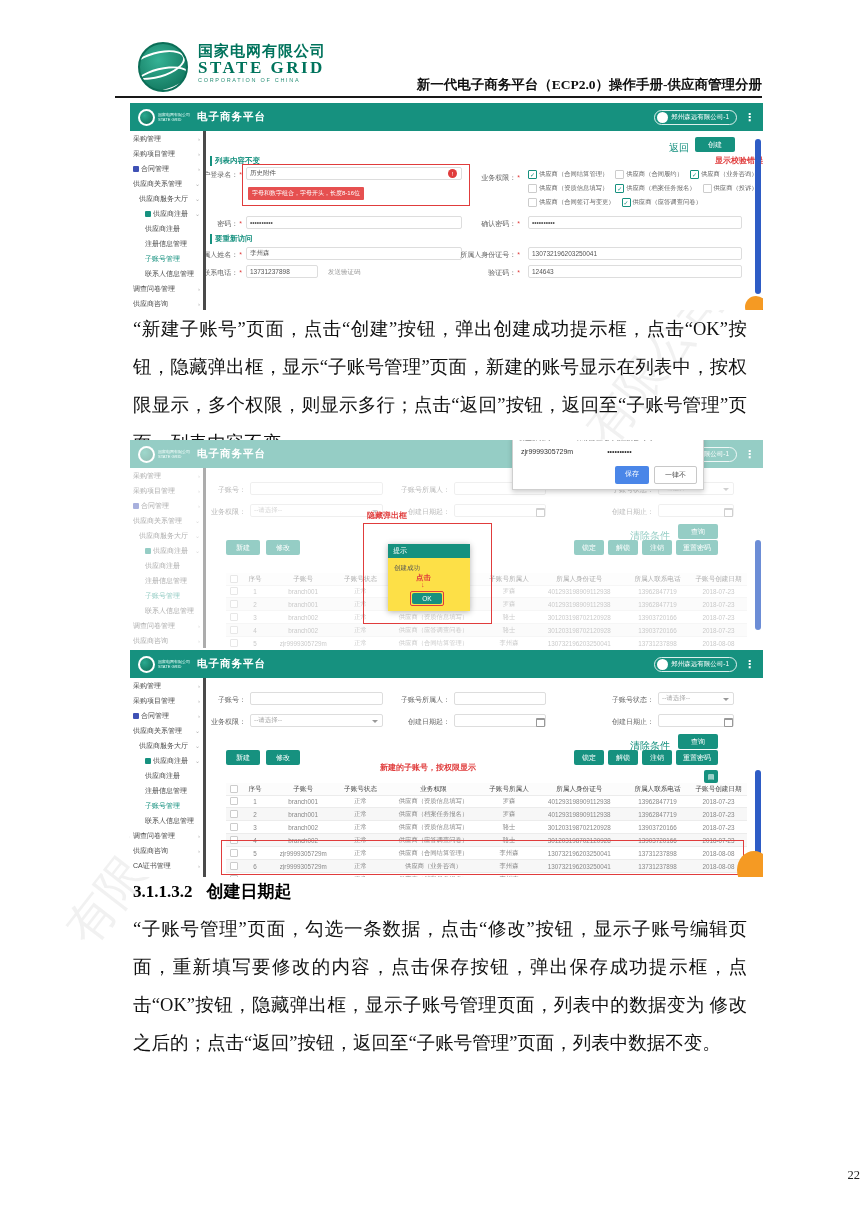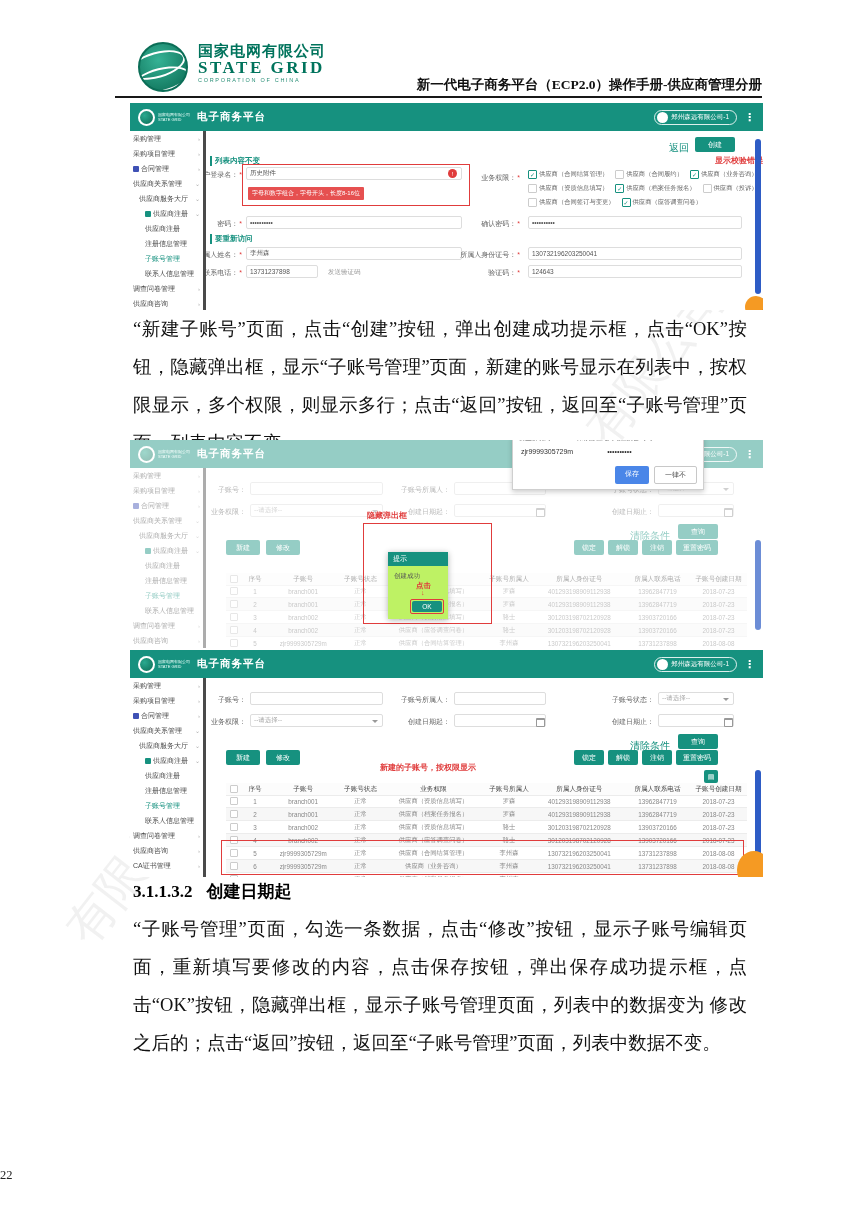--- a/index.html
+++ b/index.html
@@ -19,21 +19,21 @@
   .logo-sub{color:#2a8f77;font-size:5.5px;letter-spacing:1.7px}
   .doc-title{position:absolute;right:98px;top:76px;font-family:"Liberation Serif","DejaVu Serif",serif;
              font-size:13.5px;font-weight:bold;color:#101010}
   .hr-dark{position:absolute;left:115px;top:96px;width:647px;height:2px;background:#181818}
   .para{position:absolute;left:133px;width:614px;font-family:"Liberation Serif","DejaVu Serif",serif;
         font-size:18.5px;line-height:38px;color:#111;text-align:justify}
   #para1{top:310px}
   #para2{top:910px}
   #heading{position:absolute;left:133px;top:880px;font-size:17px;font-weight:bold;color:#000}
   #heading .h-num{font-family:"Liberation Serif","DejaVu Serif",serif;margin-right:14px}
-  .page-num{position:absolute;left:0;right:0;top:1168px;text-align:left;
+  .page-num{position:absolute;left:0;right:0;top:1168px;text-align:right;
             font-family:"Liberation Serif","DejaVu Serif",serif;font-size:12.5px;color:#222}
   .wm{position:absolute;color:rgba(60,60,60,.07);font-size:48px;font-family:"Liberation Serif",serif;
       transform:rotate(-52deg);white-space:nowrap;z-index:0;pointer-events:none}
 
   
   .shot{position:absolute;left:130px;width:633px;overflow:hidden;background:#fff;color:#444;z-index:1}
   #shot1{top:103px;height:207px}
   #shot2{top:440px;height:208px}
   #shot3{top:650px;height:227px}
   .appbar{position:absolute;top:0;left:0;right:0;height:28px;background:#16917f;display:flex;
@@ -103,21 +103,21 @@
   .cells .t:nth-of-type(2){flex:0 0 13.5%}
   .cells .t:nth-of-type(3){flex:0 0 8.5%}
   .cells .t:nth-of-type(4){flex:0 0 19.5%}
   .cells .t:nth-of-type(5){flex:0 0 9.5%}
   .cells .t:nth-of-type(6){flex:0 0 17.5%}
   .cells .t:nth-of-type(7){flex:0 0 12.5%}
   .cells .t:nth-of-type(8){flex:1}
 
   
   .faded{position:absolute;inset:0;opacity:.45}
-  .modal{position:absolute;left:258px;top:112px;width:60px;height:67px;background:#bef264;z-index:4;
+  .modal{position:absolute;left:258px;top:104px;width:82px;height:67px;background:#fde047;z-index:4;
          box-shadow:0 1px 6px rgba(0,0,0,.3)}
   .modal-h{height:14px;background:#16917f;color:#fff;font-size:7px;display:flex;align-items:center;padding:0 5px}
   .modal-body-txt{position:absolute;left:6px;top:20px;font-size:6.5px;color:#555}
   .click-txt{position:absolute;left:28px;top:29px;color:#e03c3c;font-size:7.5px;font-weight:bold}
   .click-arrow{position:absolute;left:33px;top:37px;color:#e03c3c;font-size:7px}
   .ok-ring{position:absolute;left:22px;top:47px;border:1.5px solid #e03c3c;padding:1px;border-radius:2px}
   .ok-btn{width:30px;height:11px;background:#16917f;color:#fff;font-size:6.5px;display:flex;align-items:center;
           justify-content:center;border-radius:2px;cursor:pointer}
   .chrome{position:absolute;left:382px;top:-4px;width:190px;height:52px;background:#fff;border:1px solid #cfcfcf;
           box-shadow:0 2px 5px rgba(0,0,0,.2);z-index:5;overflow:hidden}

